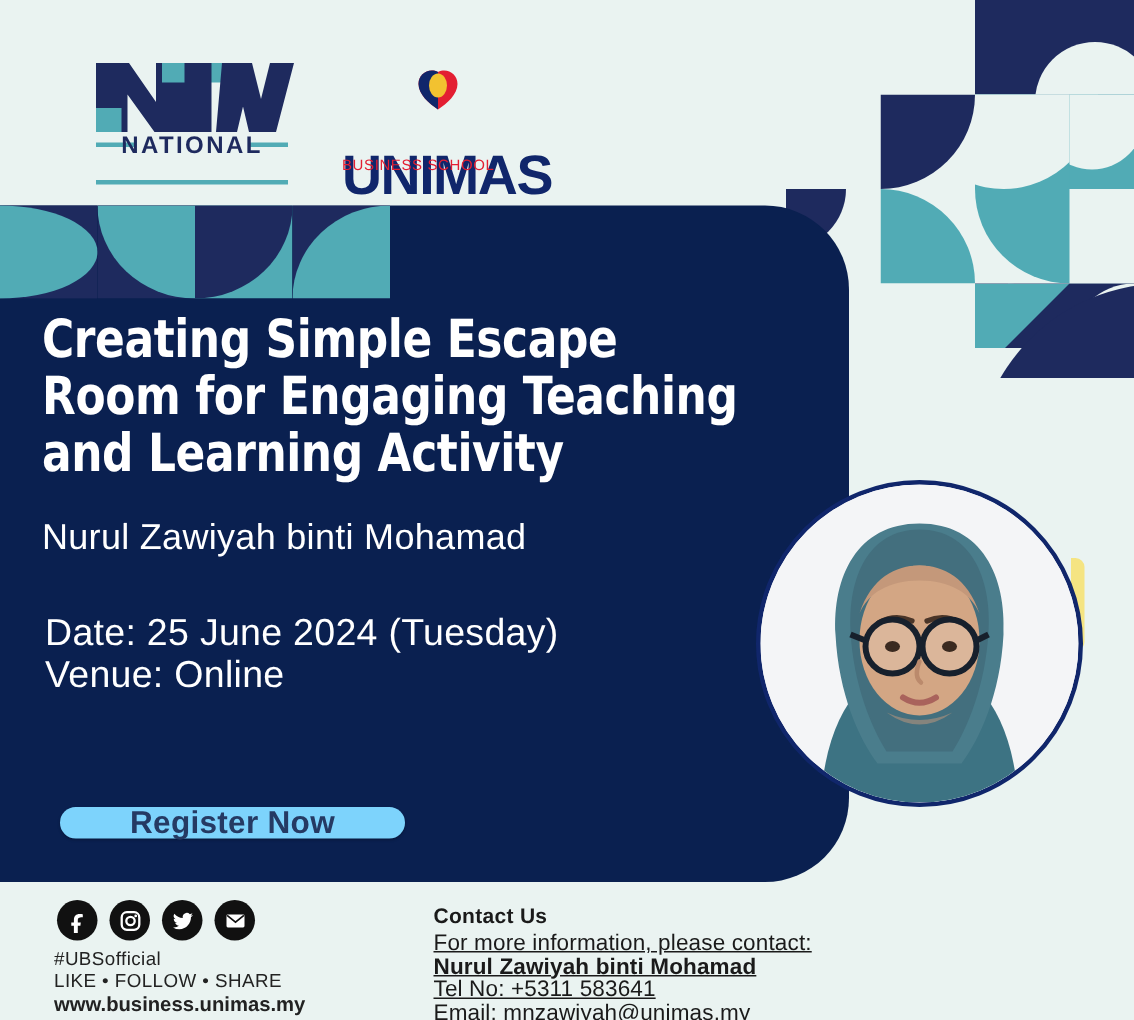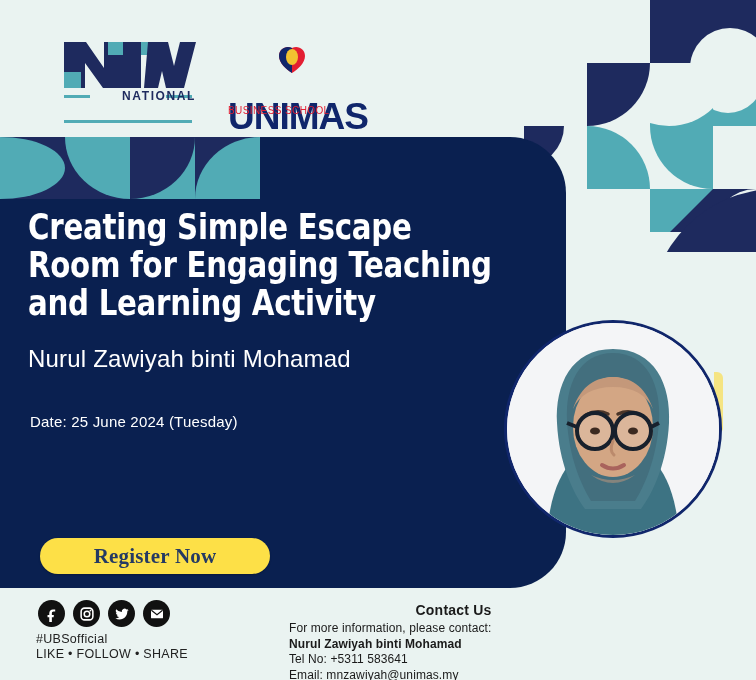--- a/index.html
+++ b/index.html
@@ -49,32 +49,31 @@
     transform:scaleX(0.93);
     transform-origin:left top;
   }
   .speaker {
     position:absolute; left:28px; top:345px;
     color:#ffffff; font-size:24px; font-weight:400;
     letter-spacing:0.2px;
   }
   .details {
     position:absolute; left:30px; top:408px;
-    color:#ffffff; font-size:15px; line-height:28px; font-weight:400;
+    color:#ffffff; font-size:25px; line-height:28px; font-weight:400;
     letter-spacing:0.2px;
   }
   .register {
-    position:absolute; left:40px; top:538px; width:230px; height:36px;
-    background:#fde047; border-radius:20px;
+    position:absolute; left:40px; top:538px; width:230px; height:21px;
+    background:#7dd3fc; border-radius:20px;
     display:flex; align-items:center; justify-content:center;
     color:#253a63; font-size:21px; font-weight:bold;
     letter-spacing:0.2px;
     cursor:pointer;
     box-shadow:0 1px 2px rgba(0,0,0,.25);
-    font-family:Liberation Serif, serif;
   }
 
   
   .portrait-wrap { position:absolute; left:504px; top:320px; width:218px; height:218px; }
   .portrait-ring {
     position:absolute; inset:0; border-radius:50%;
     border:3px solid #10266b; overflow:hidden; background:#f5f6f8;
   }
   .yellow-arc {
     position:absolute; right:-1px; top:52px; width:9px; height:62px;
@@ -89,22 +88,22 @@
     display:flex; align-items:center; justify-content:center;
     cursor:pointer;
   }
   .social-text {
     position:absolute; left:36px; top:632px;
     color:#222; font-size:12.5px; line-height:15px; letter-spacing:0.3px;
   }
   .social-text .url { font-weight:bold; font-size:13.5px; letter-spacing:0; }
 
   .contact { position:absolute; left:289px; top:602px; color:#1a1a1a; }
-  .contact h3 { font-size:14px; font-weight:bold; margin-bottom:3px; letter-spacing:0.2px;text-align:right; }
-  .contact p { font-size:12px; line-height:15.5px; letter-spacing:0.1px; }
+  .contact h3 { font-size:14px; font-weight:bold; margin-bottom:3px; letter-spacing:0.2px; }
+  .contact p { font-size:15px; line-height:15.5px; letter-spacing:0.1px;text-decoration:underline; }
   .contact p.b { font-weight:bold; }
 </style>
 </head>
 <body>
 
 <div class="poster">
 
   <div style="position:absolute;left:60px;top:32px;width:136px;height:92px;">
     <svg width="136" height="92" viewBox="0 0 136 92">
 
@@ -113,21 +112,21 @@
 
       <rect x="48" y="10" width="48" height="13" fill="#51abb5"></rect>
       <rect x="63" y="10" width="18" height="46" fill="#1e2a5e"></rect>
 
       <path d="M88 10 h20 l6 24 6 -24 h16 l-12 46 h-18 l-4 -17 -4 17 H84 Z" fill="#1e2a5e"></path>
 
       <rect x="4" y="63" width="26" height="3" fill="#51abb5"></rect>
       <rect x="106" y="63" width="26" height="3" fill="#51abb5"></rect>
       <rect x="4" y="88" width="128" height="3" fill="#51abb5"></rect>
     </svg>
-    <div style="position:absolute;left:0;top:57px;width:136px;text-align:right;font-size:12px;font-weight:bold;color:#1e2a5e;letter-spacing:1.6px;font-family:'Liberation Sans',sans-serif;">NATIONAL</div>
+    <div style="position:absolute;left:0;top:57px;width:136px;text-align:center;font-size:16px;font-weight:bold;color:#1e2a5e;letter-spacing:1.6px;font-family:'Liberation Sans',sans-serif;">NATIONAL</div>
   </div>
 
   <div style="position:absolute;left:228px;top:46px;width:150px;height:74px;">
     <svg width="150" height="46" viewBox="0 0 150 46" style="position:absolute;left:0;top:0;">
 
       <path d="M64 2 c6 -3 13 1 13 8 c0 7 -7 13 -13 17 c-6 -4 -13 -10 -13 -17 c0 -7 7 -11 13 -8 Z" fill="#e31e32"></path>
       <path d="M64 2 c-6 -3 -13 1 -13 8 c0 7 7 13 13 17 Z" fill="#10266b"></path>
       <ellipse cx="64" cy="11" rx="6" ry="8" fill="#f2c230"></ellipse>
       <text x="75" y="42" font-family="Liberation Sans, sans-serif" font-size="40" font-weight="bold" fill="#10266b" text-anchor="middle" style="letter-spacing:-1px;"></text>
     </svg>
@@ -227,20 +226,21 @@
       <div style="position:absolute;left:-65px;top:0;width:130px;height:62px;border-radius:0 100% 100% 0;background:#51abb5;"></div>
     </div>
   </div>
 
   <div class="title">Creating Simple Escape Room for Engaging Teaching and Learning Activity</div>
 
   <div class="speaker">Nurul Zawiyah binti Mohamad</div>
 
   <div class="details">
     <div>Date: 25 June 2024 (Tuesday)</div>
+    <div>Venue: Online</div>
   </div>
 
   <div class="register">Register Now</div>
 
   <div class="portrait-wrap">
     <div class="yellow-arc"></div>
     <div class="portrait-ring">
       <svg class="face" viewBox="0 0 212 212">
         <rect width="212" height="212" fill="#f4f5f7"></rect>
 
@@ -298,20 +298,21 @@
       <svg width="16" height="16" viewBox="0 0 24 24">
         <rect x="3" y="5.5" width="18" height="13" rx="1.4" fill="#fff"></rect>
         <path d="M3.6 6.4 12 13.2l8.4-6.8" fill="none" stroke="#111" stroke-width="1.7"></path>
       </svg>
     </div>
   </div>
 
   <div class="social-text">
     <div>#UBSofficial</div>
     <div>LIKE • FOLLOW • SHARE</div>
+    <div class="url">www.business.unimas.my</div>
   </div>
 
   <div class="contact">
     <h3>Contact Us</h3>
     <p>For more information, please contact:</p>
     <p class="b">Nurul Zawiyah binti Mohamad</p>
     <p>Tel No: +5311 583641</p>
     <p>Email: mnzawiyah@unimas.my</p>
   </div>
 

